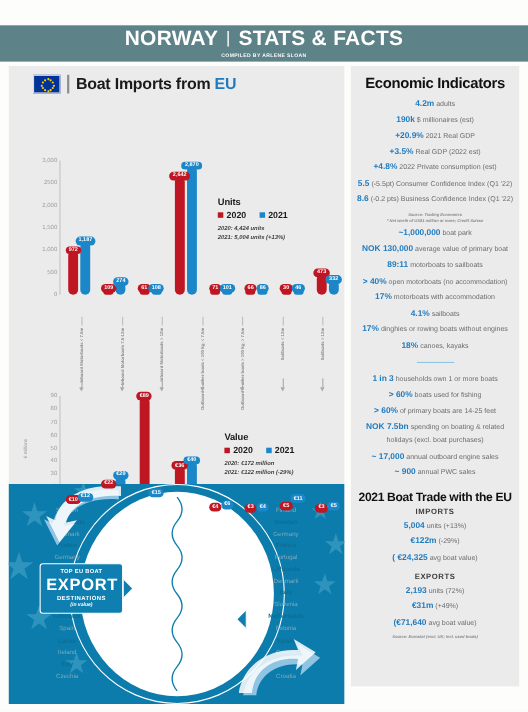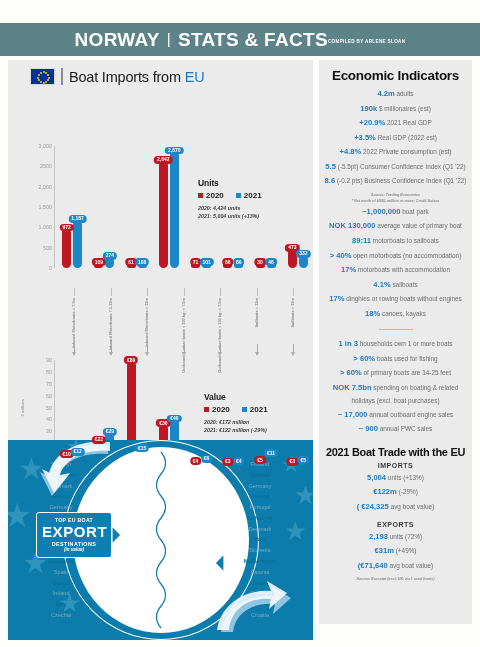--- a/index.html
+++ b/index.html
@@ -9,21 +9,21 @@
     background: #ffffff;
     position: relative;
     overflow: hidden;
   }
   .page { position: relative; width: 480px; height: 647px; background:#fdfdfb; }
 
   
   .header {
     position: absolute; left: 0; top: 23px; width: 480px; height: 33px;
     background: #5d8288;
-    display: flex; align-items: center; justify-content: center;
+    display: flex; flex-direction: column; align-items: center; justify-content: center;
   }
   .header-title { color:#ffffff; font-size: 19px; font-weight: 700; letter-spacing: .3px; line-height: 1; }
   .header-title .sep { font-weight: 300; font-size: 15px; padding: 0 7px; position: relative; top:-2px; }
   .header-sub { color:#ffffff; font-size: 4.6px; font-weight: 700; letter-spacing: .35px; margin-top: 3px; }
 
   
   .left-panel {
     position: absolute; left: 8px; top: 60px; width: 305px; height: 580px;
     background: #ebebeb;
   }
@@ -31,21 +31,21 @@
     display:flex; align-items:center; gap:6px; padding: 8px 0 0 22px;
   }
   .eu-flag {
     width: 25px; height: 17px; background:#039; position: relative; flex: none;
     border: 0.5px solid #d9d9d9;
   }
   .eu-flag .star {
     position:absolute; width:2px; height:2px; background:#fc0; border-radius:50%;
   }
   .title-bar { width: 2px; height: 17px; background:#8c8c8c; }
-  .chart-title { font-size: 14.5px; font-weight: 400; color:#1a1a1a; letter-spacing: -.2px; }
+  .chart-title { font-size: 14.5px; font-weight: 700; color:#1a1a1a; letter-spacing: -.2px; }
   .chart-title .eu { color:#1f7bbf; }
   .units-chart { position:absolute; left:8px; top:86px; width:300px; height:140px; }
   .value-chart { position:absolute; left:8px; top:300px; width:300px; height:125px; }
 
   .axis-line { position:absolute; left:38px; top:0; width:1px; bottom:18px; background:#c3c3c3; }
   .ytick { position:absolute; right:0; font-size:5.4px; color:#9b9b9b; transform: translateY(-50%); white-space:nowrap;}
   .ylabels { position:absolute; left:0; top:0; width:36px; bottom:18px; }
   .ylabel-rot {
     position:absolute; left:-2px; top:50%; font-size:4.2px; color:#8d8d8d;
     transform: rotate(-90deg) translate(50%,0); transform-origin: center;

